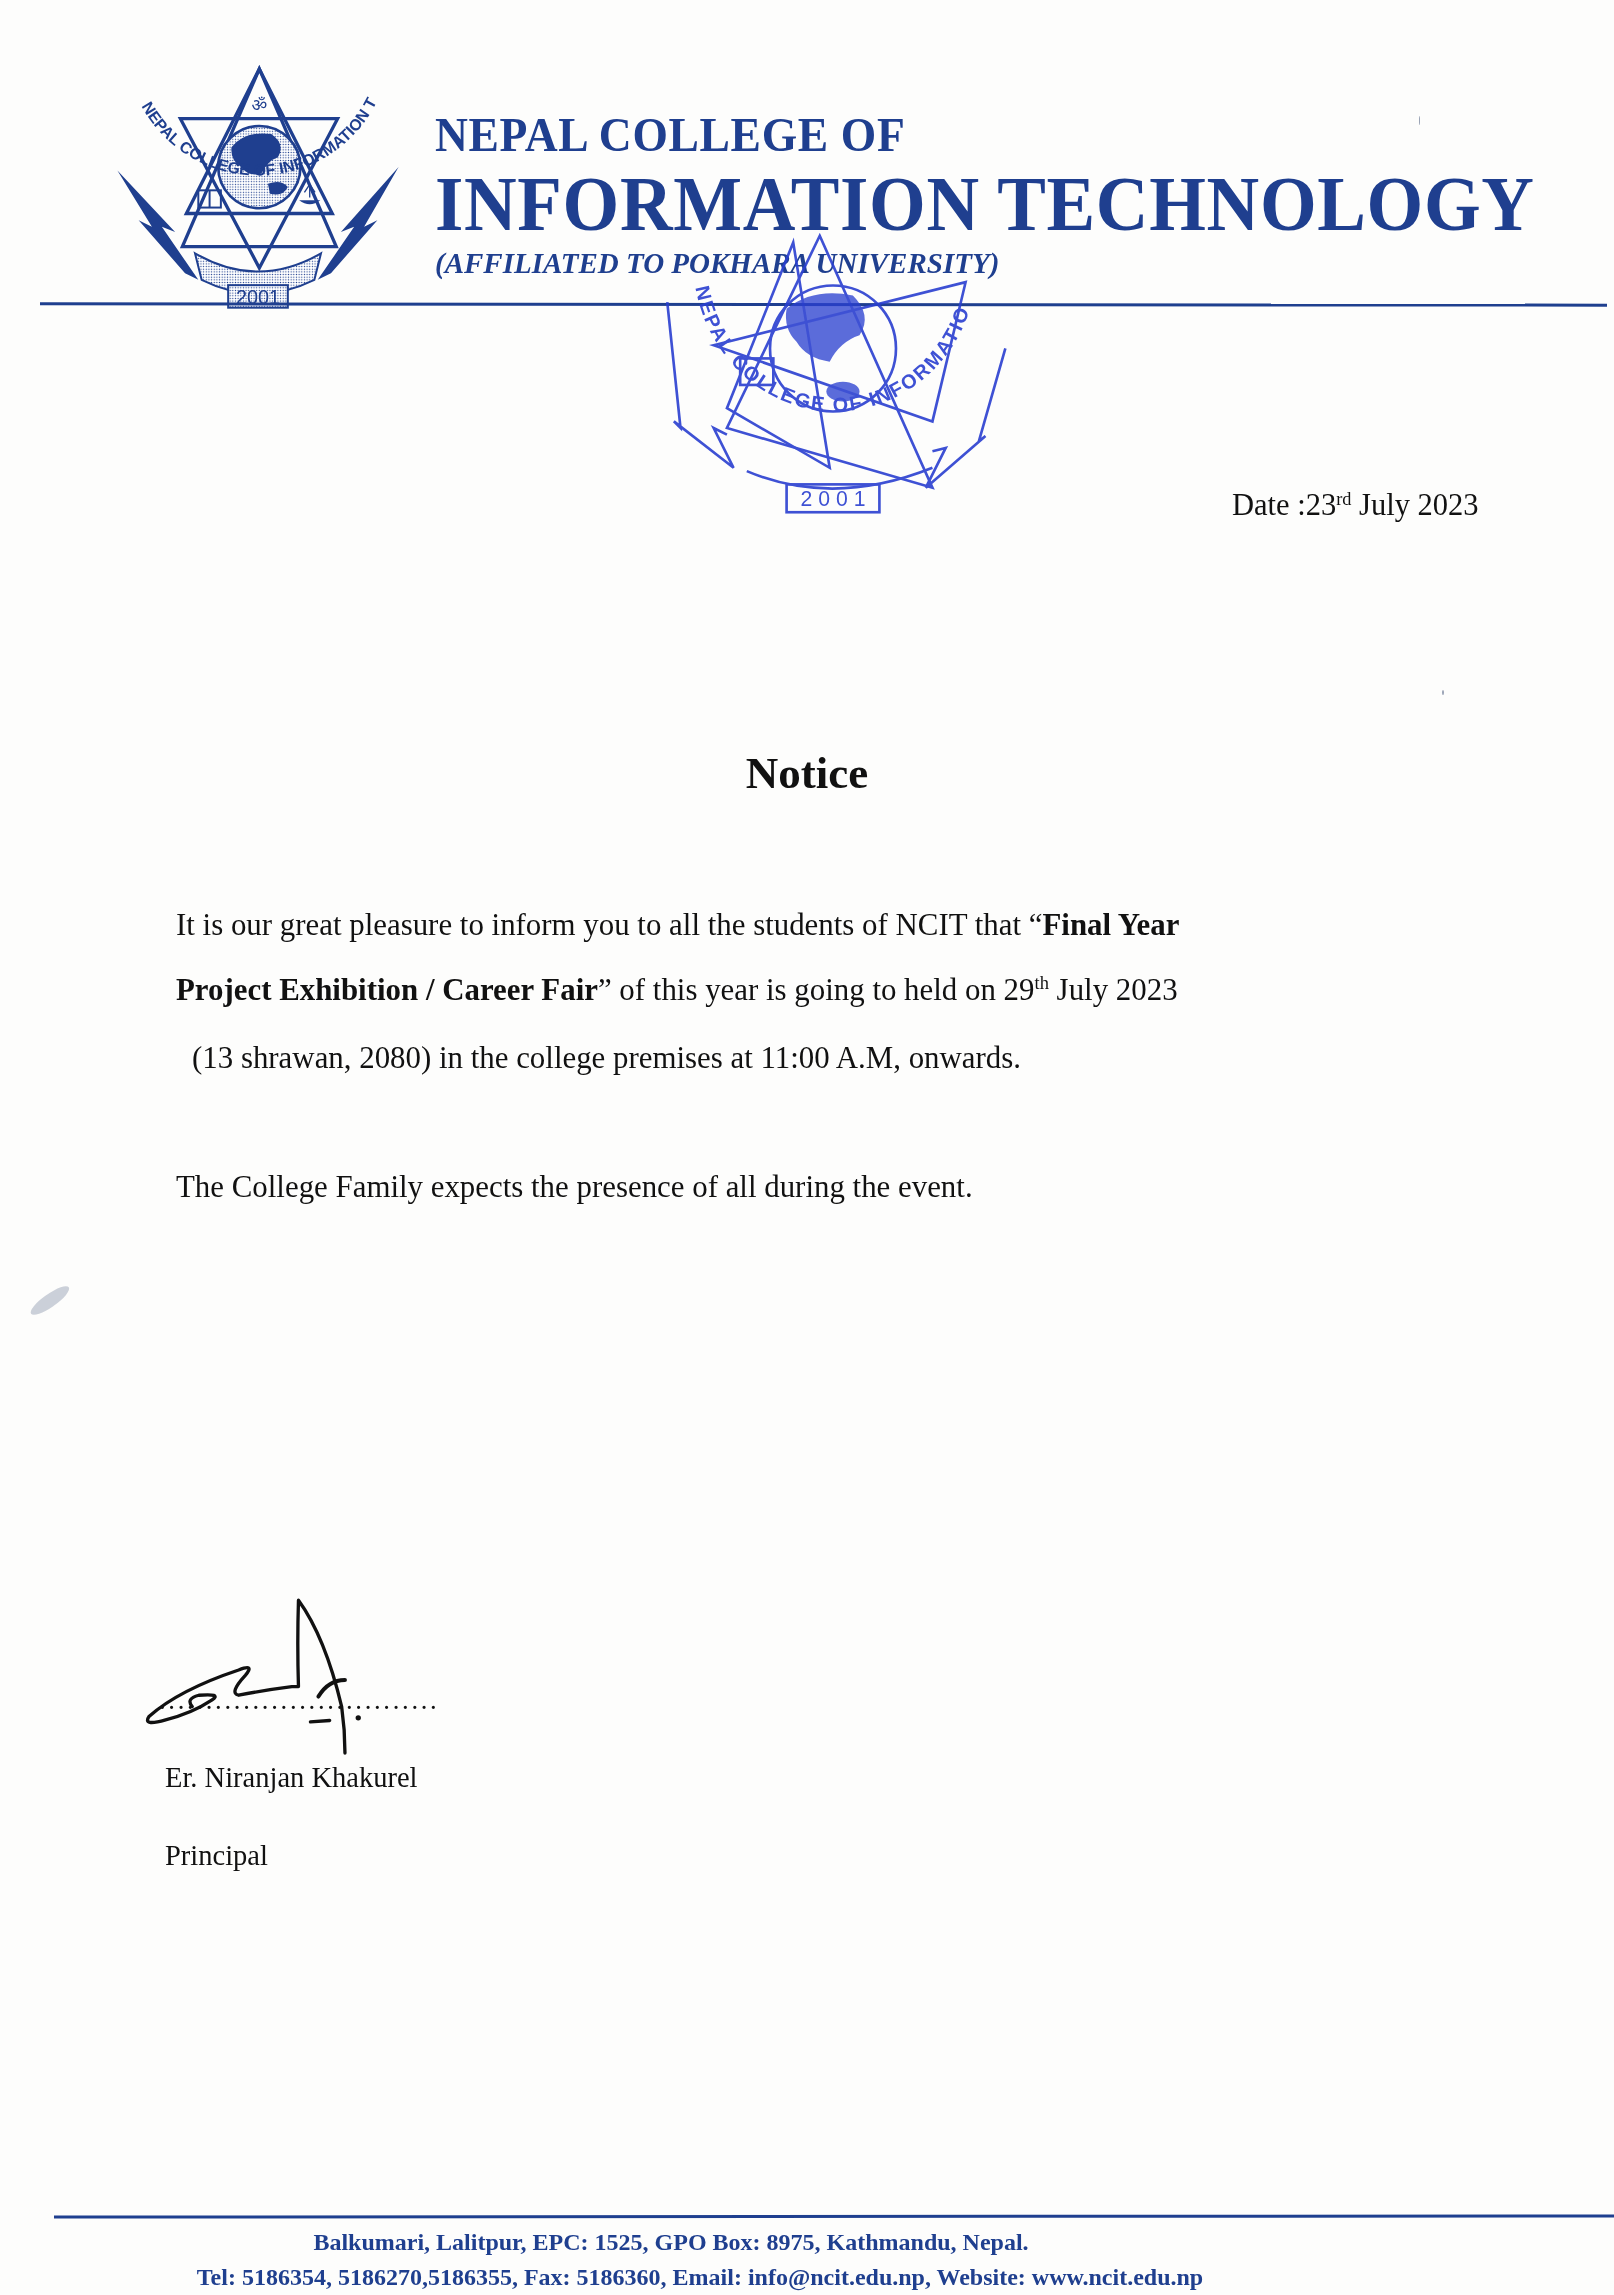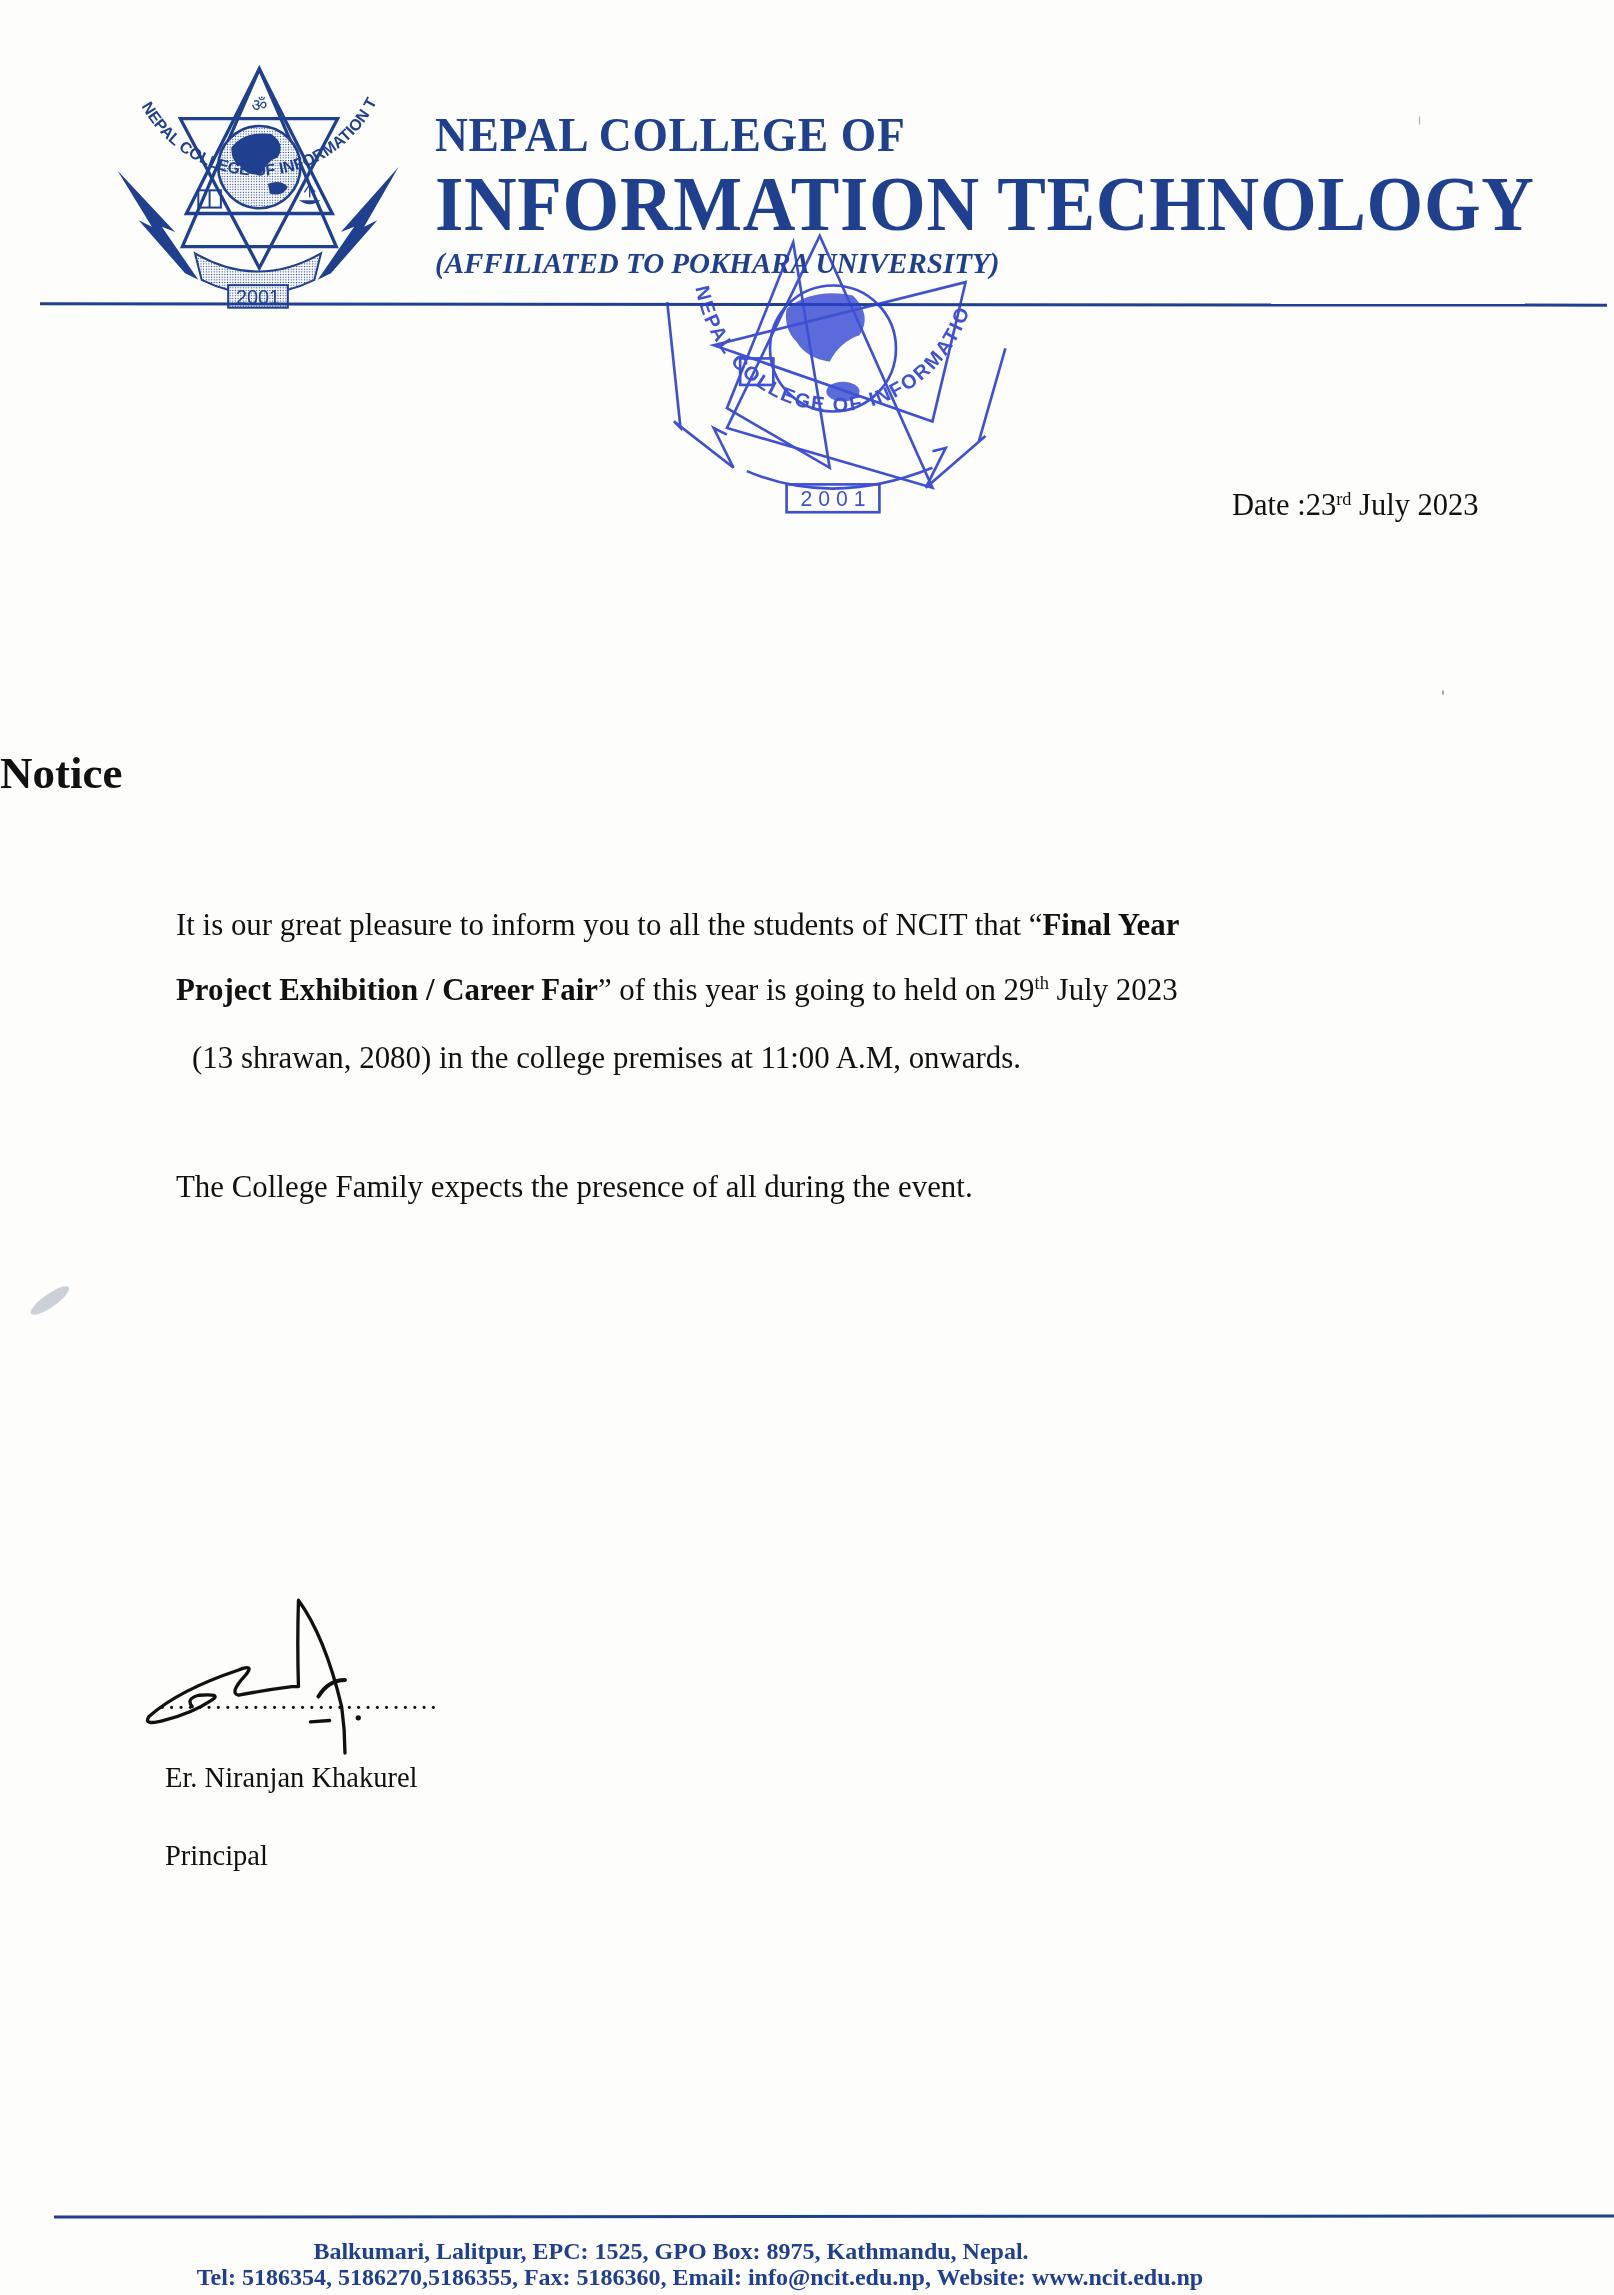--- a/index.html
+++ b/index.html
@@ -29,38 +29,38 @@
   #header-rule { left: 40px; top: 303px; width: 1567px; height: 3.3px; background: #1f3f8f; transform: rotate(0.05deg); }
 
   
   #stamp { left: 654px; top: 229px; width: 358px; height: 292px; opacity: 0.9; }
 
   
   #date-line { left: 1232px; top: 488px; font-size: 30.5px; white-space: nowrap; }
   sup { font-size: 60%; vertical-align: 0.55em; line-height: 0; }
 
   
-  #notice-title { left: 0; width: 1614px; top: 747px; font-size: 45px; font-weight: bold; }
+  #notice-title { left: 0; width: 1614px; top: 747px; text-align: center; font-size: 45px; font-weight: bold; }
 
   #body { left: 176px; top: 906px; width: 1248px; font-size: 32px; }
   .body-line { position: absolute; left: 0; white-space: nowrap; transform-origin: left top; }
   #line-1 { top: 0; transform: scaleX(0.965); }
   #line-2 { top: 65px; transform: scaleX(0.965); }
   #line-3 { top: 133px; left: 16px; transform: scaleX(0.965); }
   #closing { left: 176px; top: 1168px; font-size: 32px; white-space: nowrap; transform: scaleX(0.965); transform-origin: left top; }
 
   
   #signature { left: 139px; top: 1577px; width: 299px; height: 186px; }
   #sig-dots { left: 159px; top: 1685px; font-size: 26.6px; letter-spacing: 2.7px; white-space: nowrap; color: #111; }
   #signer-name { left: 165px; top: 1762px; font-size: 28.5px; white-space: nowrap; }
   #signer-title { left: 165px; top: 1804px; font-size: 28.5px; white-space: nowrap; margin-top: 36px; }
 
   
   #footer-rule { left: 54px; top: 2215px; width: 1560px; height: 3.3px; background: #1f3f8f; transform: rotate(-0.04deg); }
-  #footer-addr { left: 0; width: 1342px; top: 2229px; text-align: center; font-size: 24px; font-weight: bold; white-space: nowrap; margin-top: 9px; }
+  #footer-addr { left: 0; width: 1342px; top: 2229px; text-align: center; font-size: 24px; font-weight: bold; white-space: nowrap; }
   #footer-contact { left: 0; width: 1400px; top: 2264px; text-align: center; font-size: 24px; font-weight: bold; white-space: nowrap; }
 
   
   .speck { position: absolute; background: #9aa3b5; border-radius: 50%; }
 </style>
 </head>
 <body>
 
 <svg id="logo" class="abs" viewBox="0 0 440 380">
   <defs>

